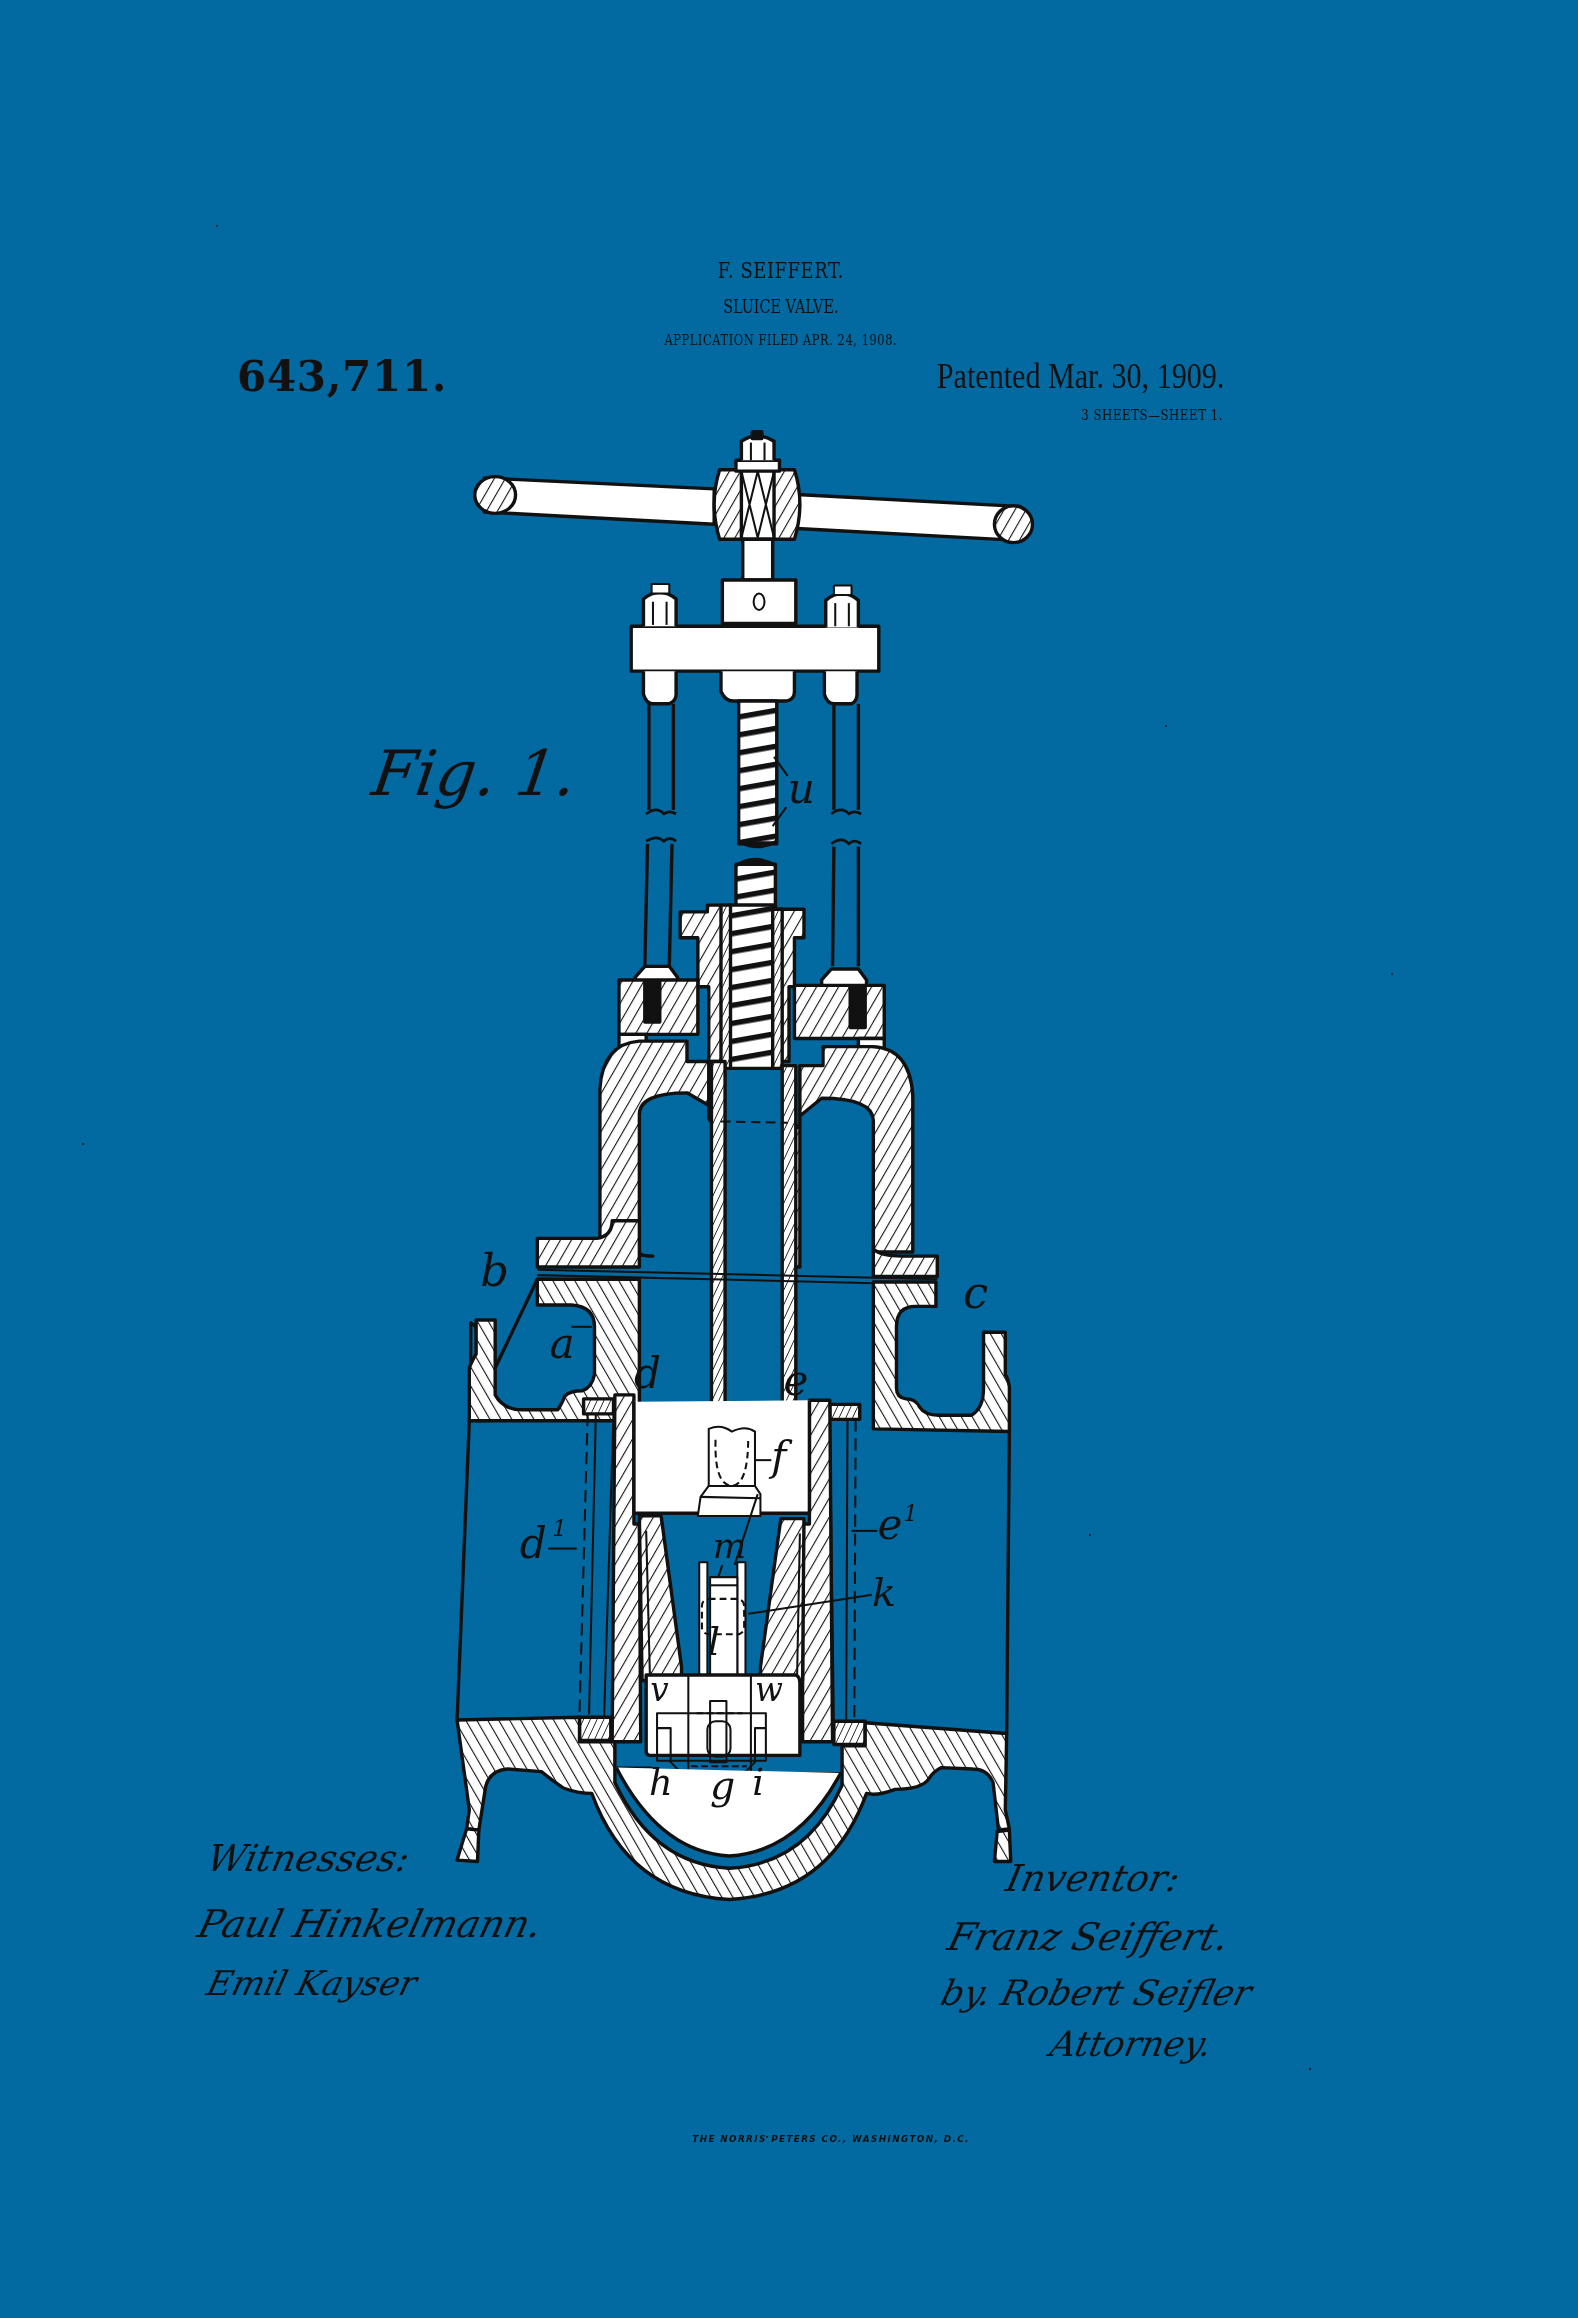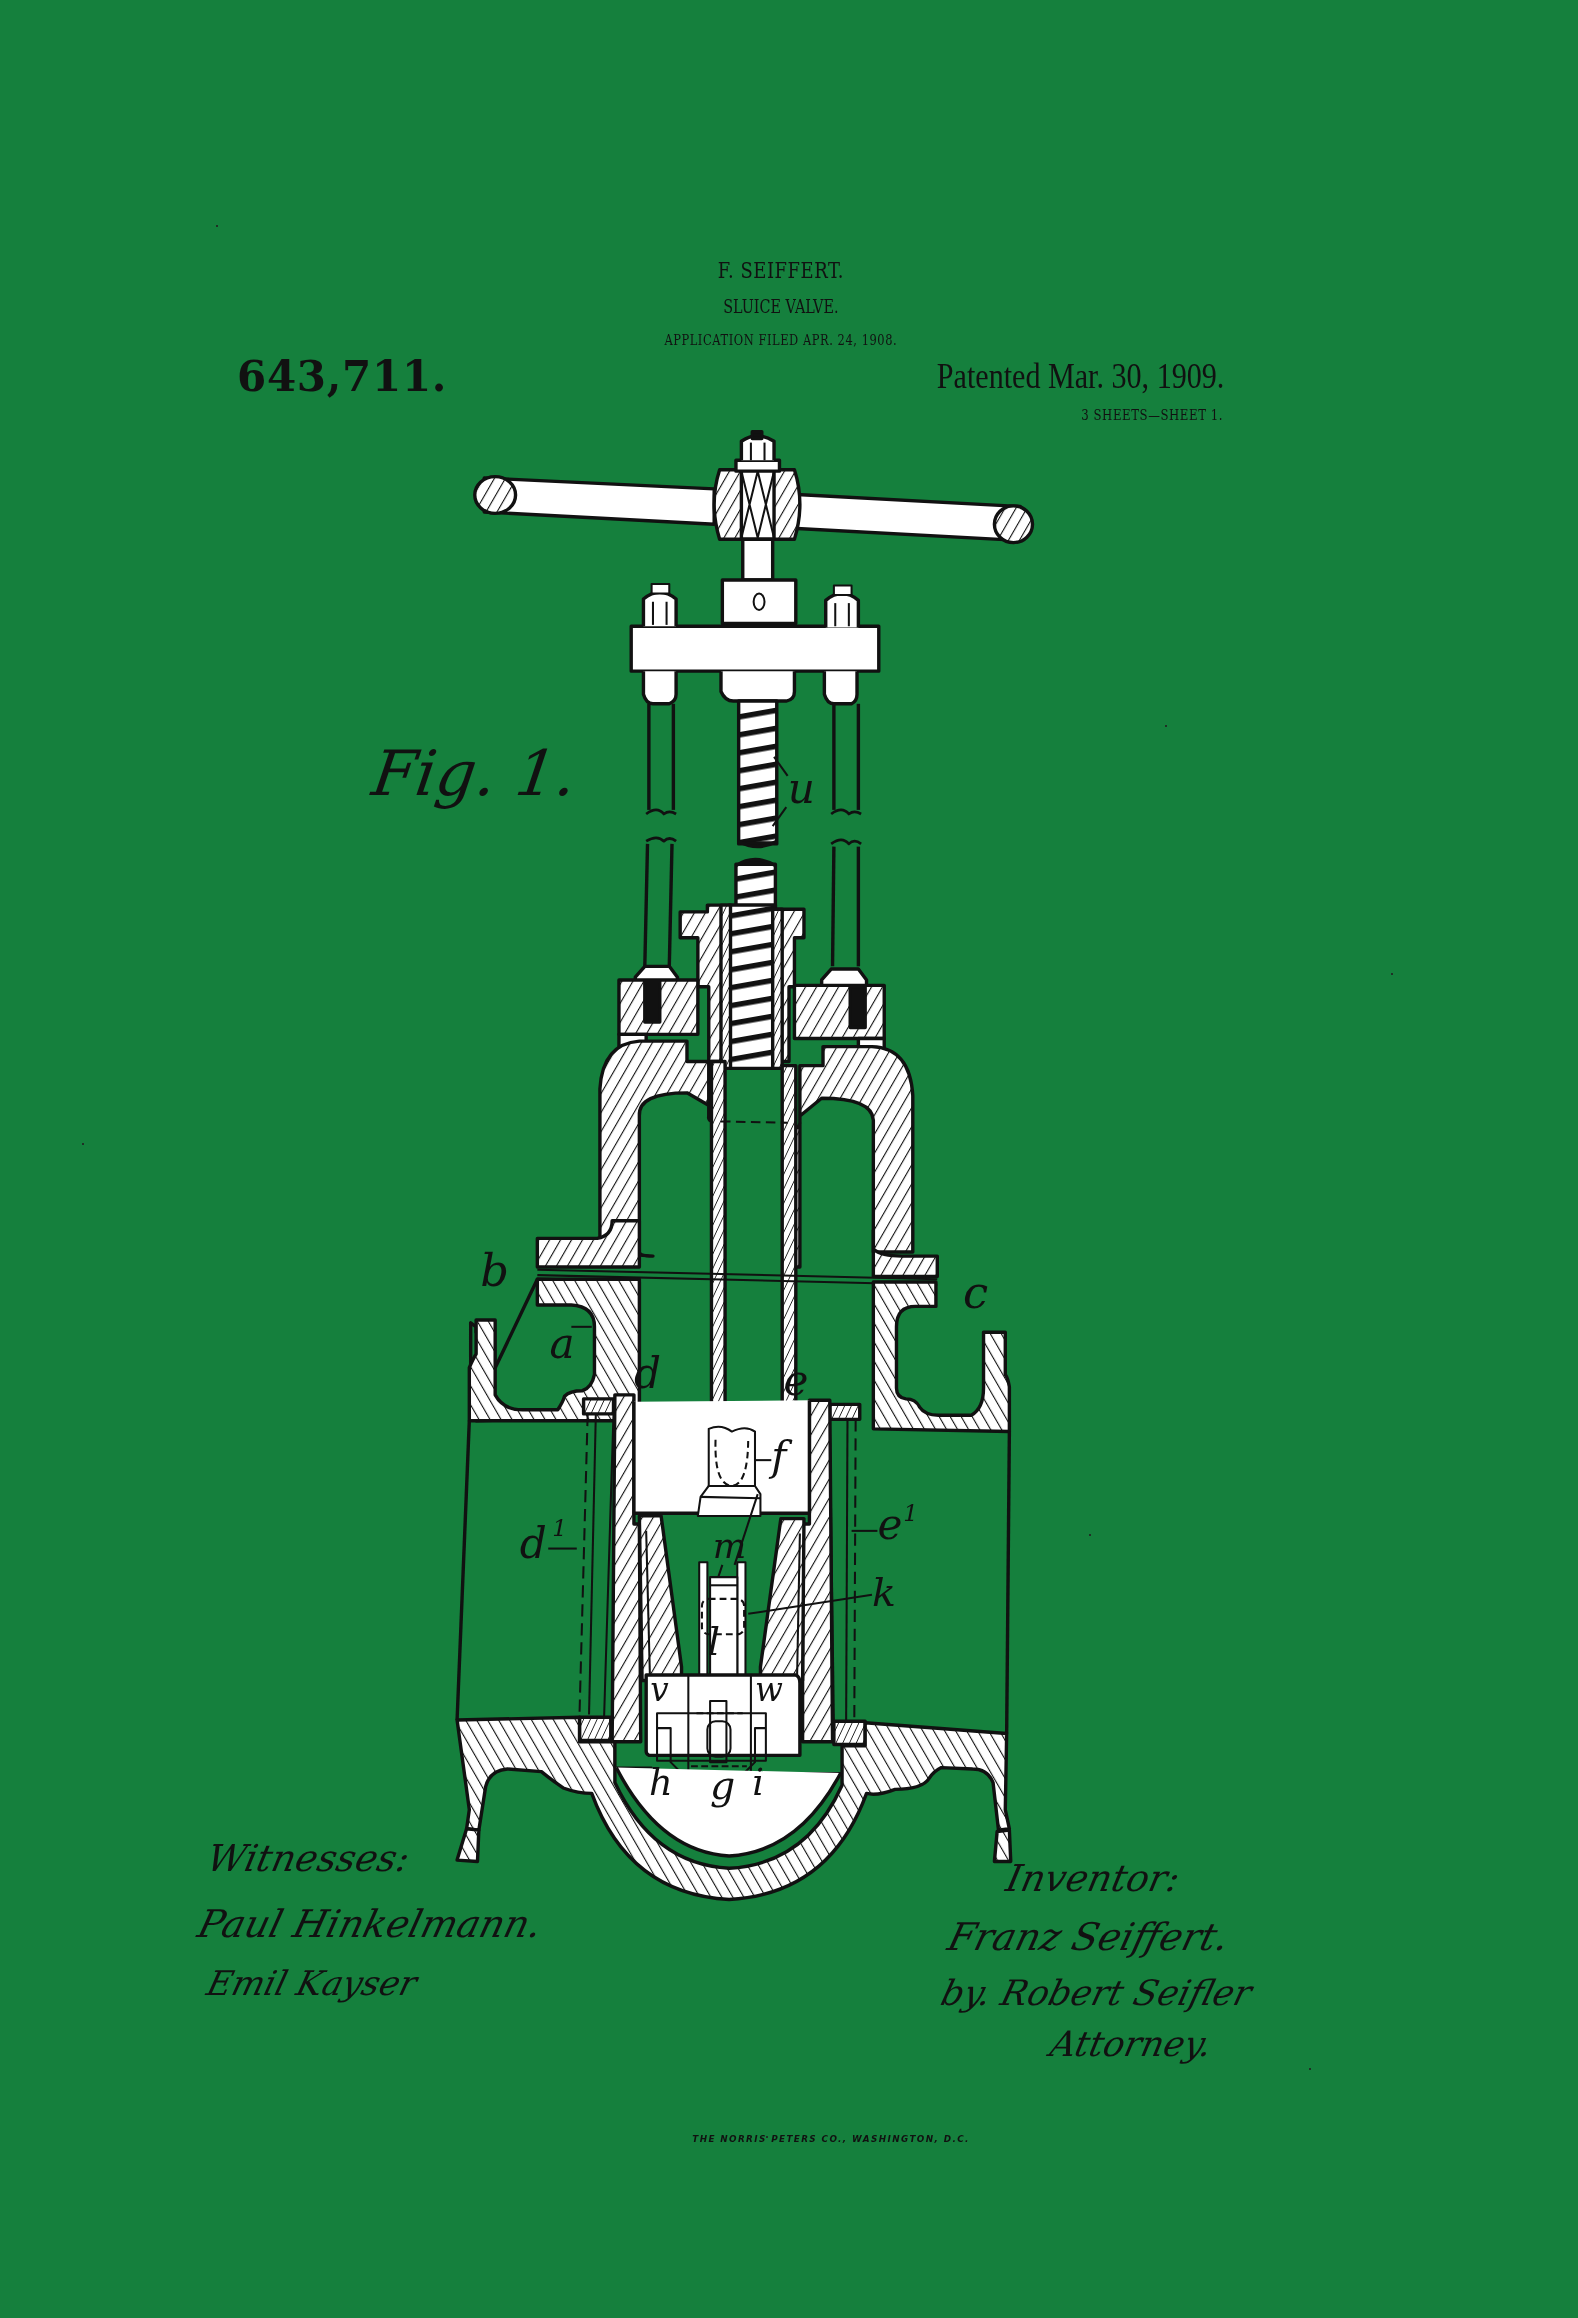--- a/index.html
+++ b/index.html
@@ -1,17 +1,17 @@
 <!DOCTYPE html>
 <html style="font-size:11px"><head>
 <meta charset="utf-8">
 <style>
   html,body{margin:0;padding:0;background:#ffffff;}
   body{width:1578px;height:2319px;position:relative;overflow:hidden;color:#111;}
-  .sheet{position:absolute;left:0;top:0;width:1578px;height:2319px;background:#15803d;}
+  .sheet{position:absolute;left:0;top:0;width:1578px;height:2319px;background:#0369a1;}
   .hdr{position:absolute;font-family:"DejaVu Serif","Liberation Serif",serif;color:#111;white-space:nowrap;}
   .inventor-name{left:0;width:1578px;text-align:center;top:257px;font-size:23px;letter-spacing:0.7px;transform:scaleX(0.78);transform-origin:752px 0;}
   .title{left:0;width:1578px;text-align:center;top:296px;font-size:18.4px;transform:scaleX(0.78);transform-origin:752px 0;}
   .filed{left:0;width:1578px;text-align:center;top:332px;font-size:14.3px;transform:scaleX(0.8);transform-origin:748px 0;letter-spacing:0.7px;}
   .patno{left:237px;top:352px;font-size:42px;font-weight:bold;font-family:"DejaVu Serif",serif;letter-spacing:0.7px;}
   .patdate{right:354px;top:357px;font-size:35px;font-family:"Liberation Serif",serif;transform:scaleX(0.86);transform-origin:right 0;}
   .sheets{right:355px;top:407px;font-size:14.3px;font-family:"DejaVu Serif",serif;letter-spacing:0.7px;transform:scaleX(0.82);transform-origin:right 0;}
   .script{position:absolute;font-family:"DejaVu Serif","Liberation Serif",serif;font-style:italic;color:#111;white-space:nowrap;}
   .witnesses-label{left:208px;top:1837px;font-size:37px;transform:skewX(-12deg);}
   .witness1{left:199px;top:1902px;font-size:38px;transform:skewX(-14deg);}

